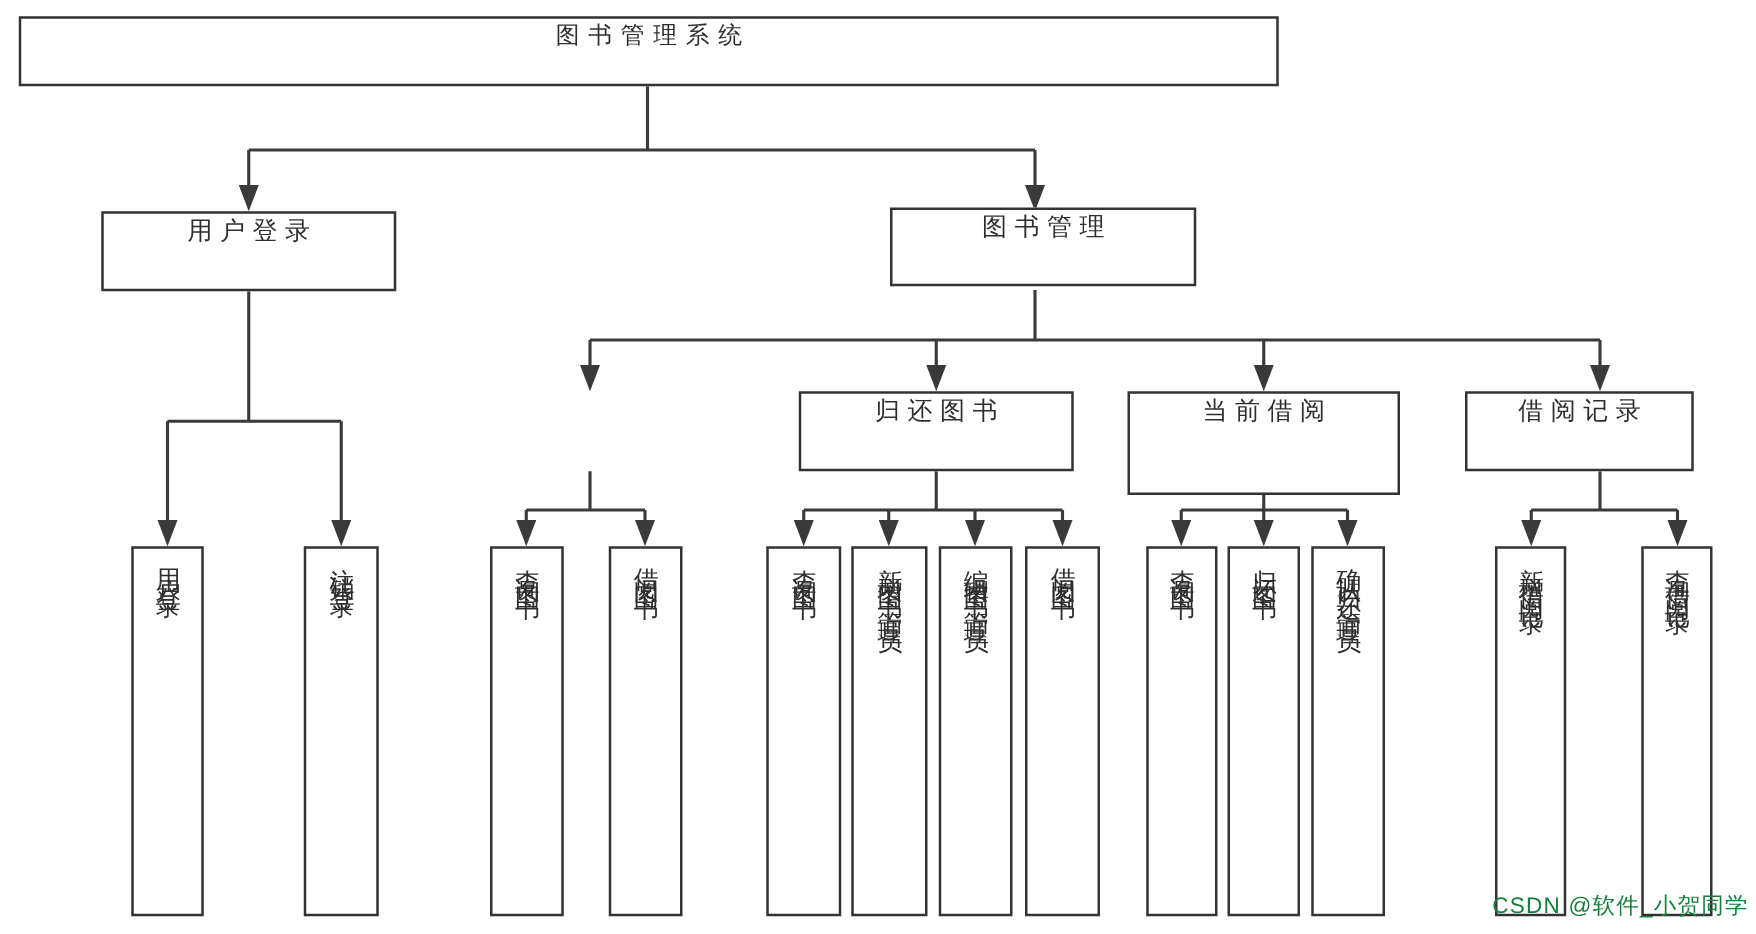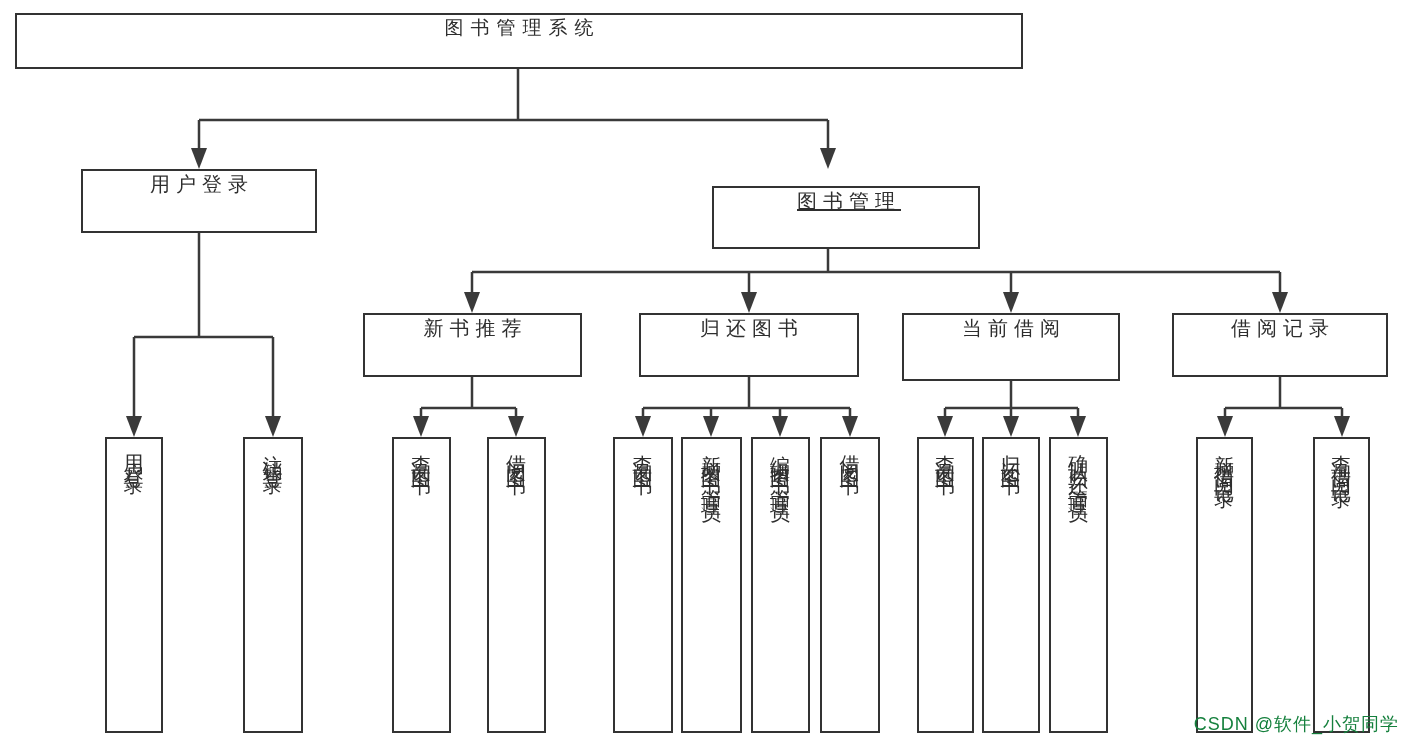--- a/index.html
+++ b/index.html
@@ -62,34 +62,31 @@
     </g>
   </svg>
 
   <div class="box hbox root" style="left:15px;top:13px;width:1008px;height:56px;">
     <span>图书管理系统</span>
   </div>
 
   <div class="box hbox" style="left:81px;top:169px;width:236px;height:64px;">
     <span>用户登录</span>
   </div>
-  <div class="box hbox" style="left:712px;top:186px;width:268px;height:63px;text-decoration:underline;">
+  <div class="box hbox" style="left:712px;top:166px;width:245px;height:63px;">
     <span>图书管理</span>
   </div>
 
-  <div class="box hbox" style="left:363px;top:313px;width:219px;height:64px;">
-    <span>新书推荐</span>
-  </div>
   <div class="box hbox" style="left:639px;top:313px;width:220px;height:64px;">
     <span>归还图书</span>
   </div>
-  <div class="box hbox" style="left:902px;top:313px;width:218px;height:68px;">
+  <div class="box hbox" style="left:902px;top:313px;width:218px;height:83px;">
     <span>当前借阅</span>
   </div>
-  <div class="box hbox" style="left:1172px;top:313px;width:216px;height:64px;">
+  <div class="box hbox" style="left:1172px;top:313px;width:183px;height:64px;">
     <span>借阅记录</span>
   </div>
 
   <div class="box vbox" style="left:105px;top:437px;width:58px;height:296px;">
     <span>用户登录</span>
   </div>
   <div class="box vbox" style="left:243px;top:437px;width:60px;height:296px;">
     <span>注销登录</span>
   </div>
 

